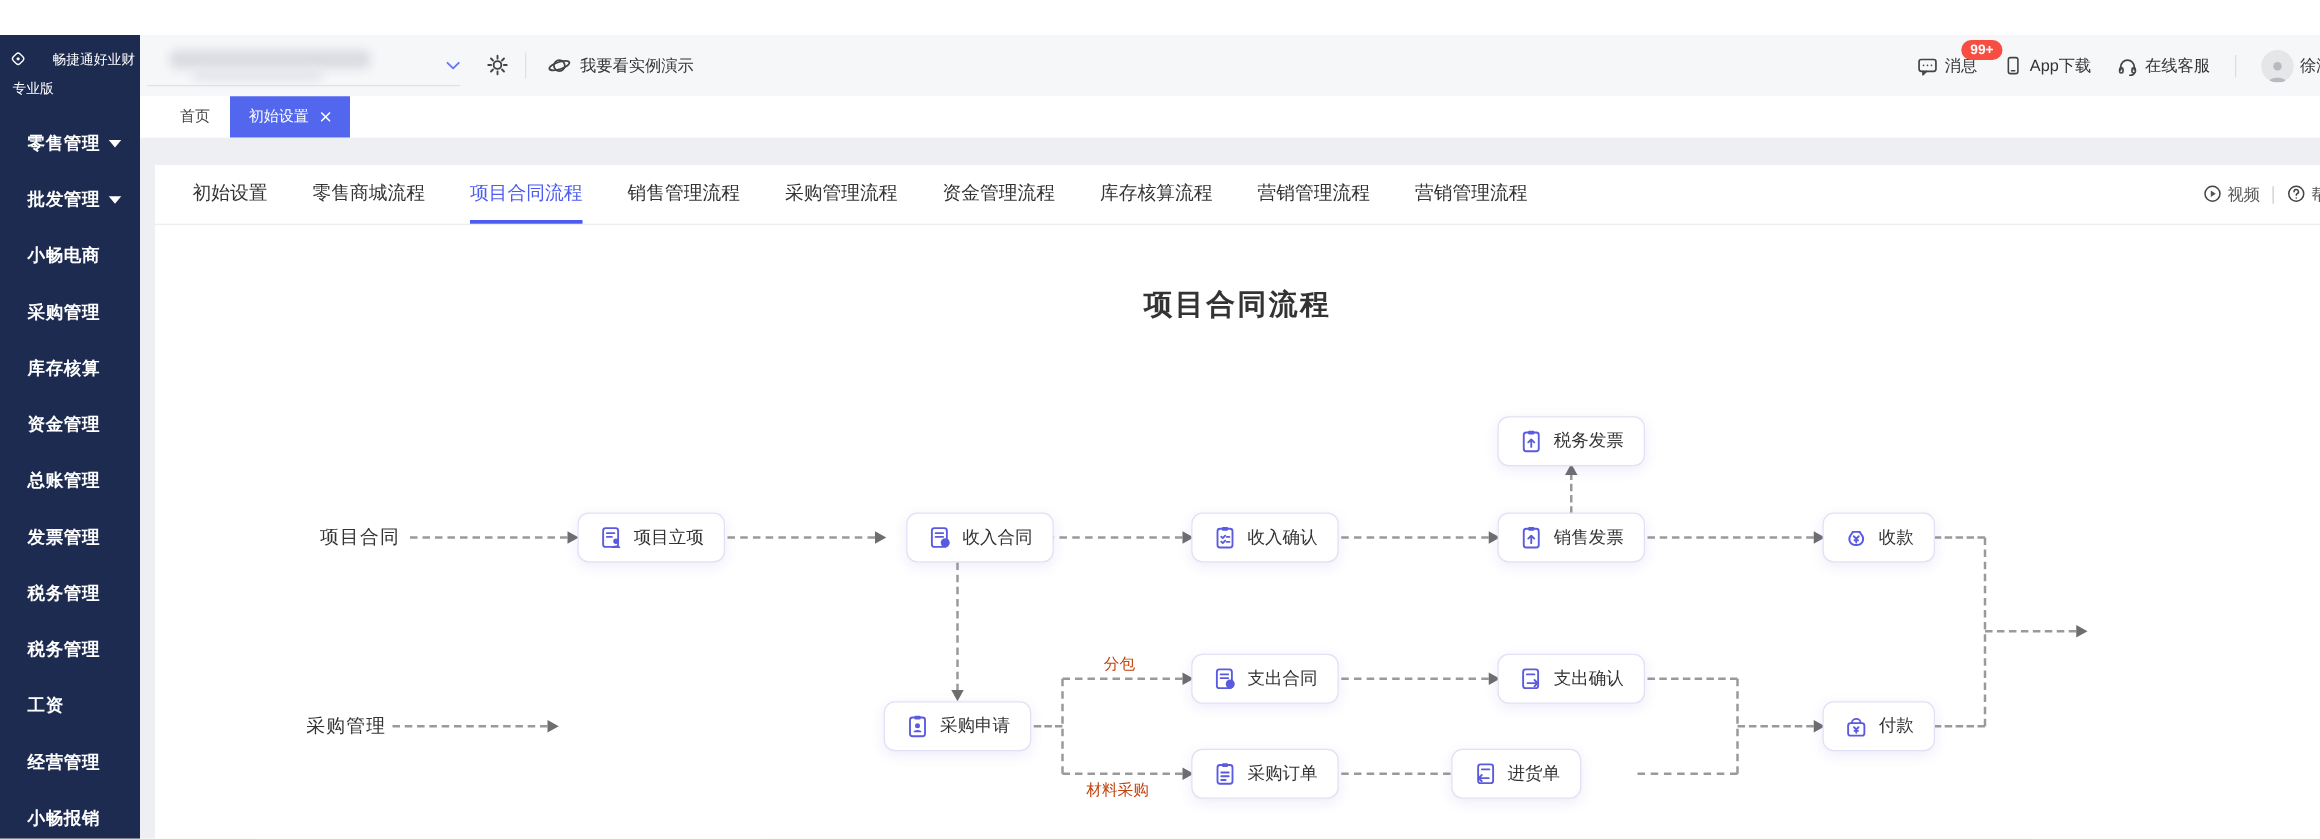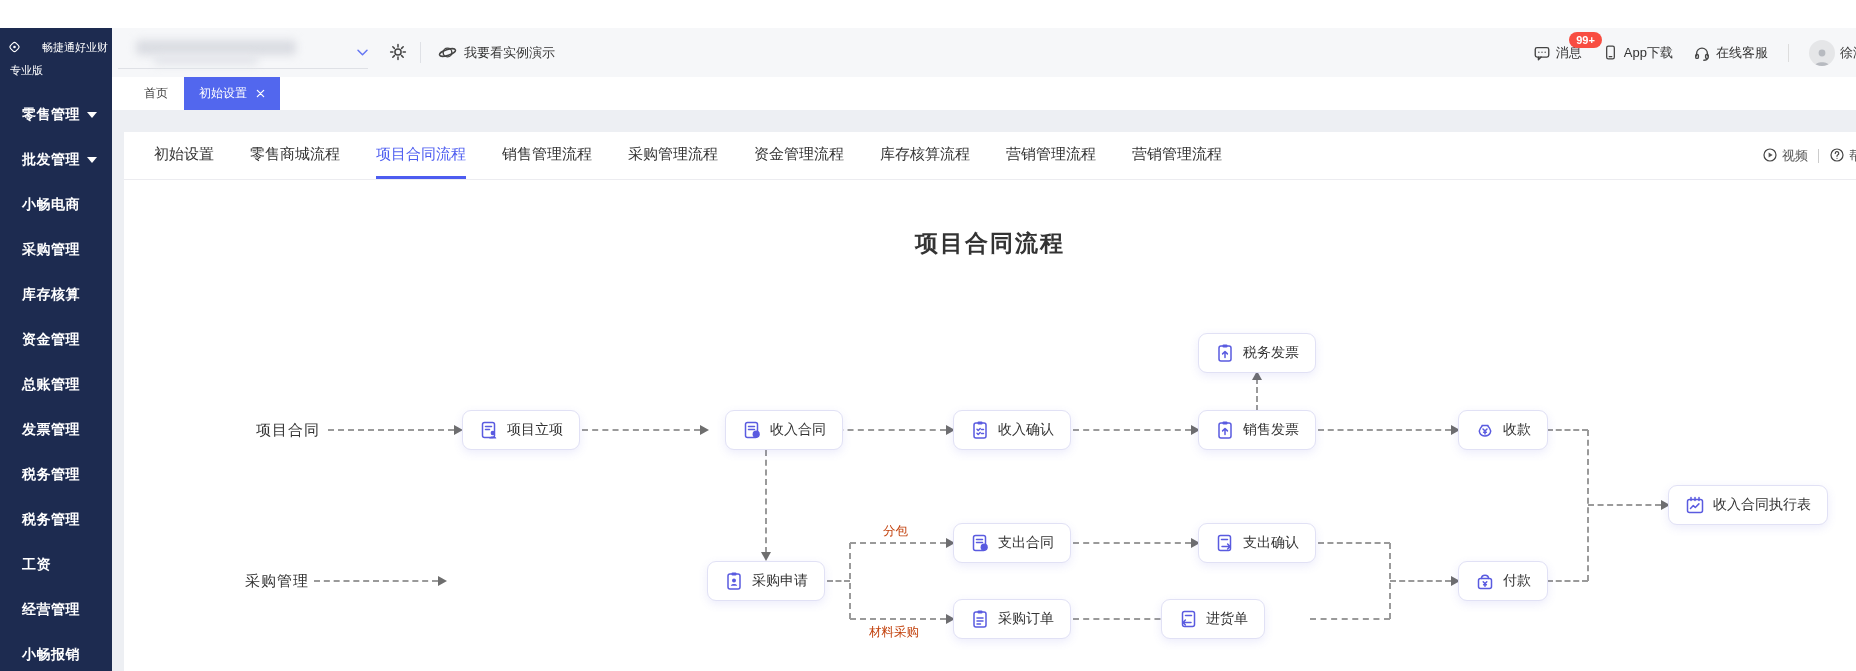--- a/index.html
+++ b/index.html
@@ -324,28 +324,20 @@
     </div>
 
     <div class="node" style="left:1379px;top:298px">
       <svg width="20" height="20" viewBox="0 0 20 20">
         <path class="ic" d="M7 5.5h6M7.5 5.5l-2 2.6c-2 2.7-1.3 7.9 4.5 7.9s6.5-5.2 4.5-7.9l-2-2.6"></path>
         <path class="ic" d="M8 9l2 2 2-2M10 11v3M8.6 12.2h2.8"></path>
       </svg>
       <span>收款</span>
     </div>
 
-    <div class="node" style="left:1624px;top:373px">
-      <svg width="20" height="20" viewBox="0 0 20 20">
-        <rect class="ic" x="2.5" y="4.5" width="15" height="13" rx="2"></rect>
-          <path class="ic" d="M6 2.5v3M10 2.5v3M14 2.5v3"></path>
-        <path class="ic" d="M5.5 13.5l2.8-3 2 2 3.6-3.6"></path>
-      </svg>
-      <span>收入合同执行表</span>
-    </div>
 
     <div class="node" style="left:642px;top:449px">
       <svg width="20" height="20" viewBox="0 0 20 20">
         <rect class="ic" x="4" y="3" width="12" height="15" rx="2"></rect>
           <rect class="icf" x="7.5" y="1.6" width="5" height="3" rx="1"></rect>
         <circle class="icf" cx="10" cy="9.5" r="2"></circle>
           <path class="icf" d="M6.8 14.8c0-2.4 6.4-2.4 6.4 0z"></path>
       </svg>
       <span>采购申请</span>
     </div>

